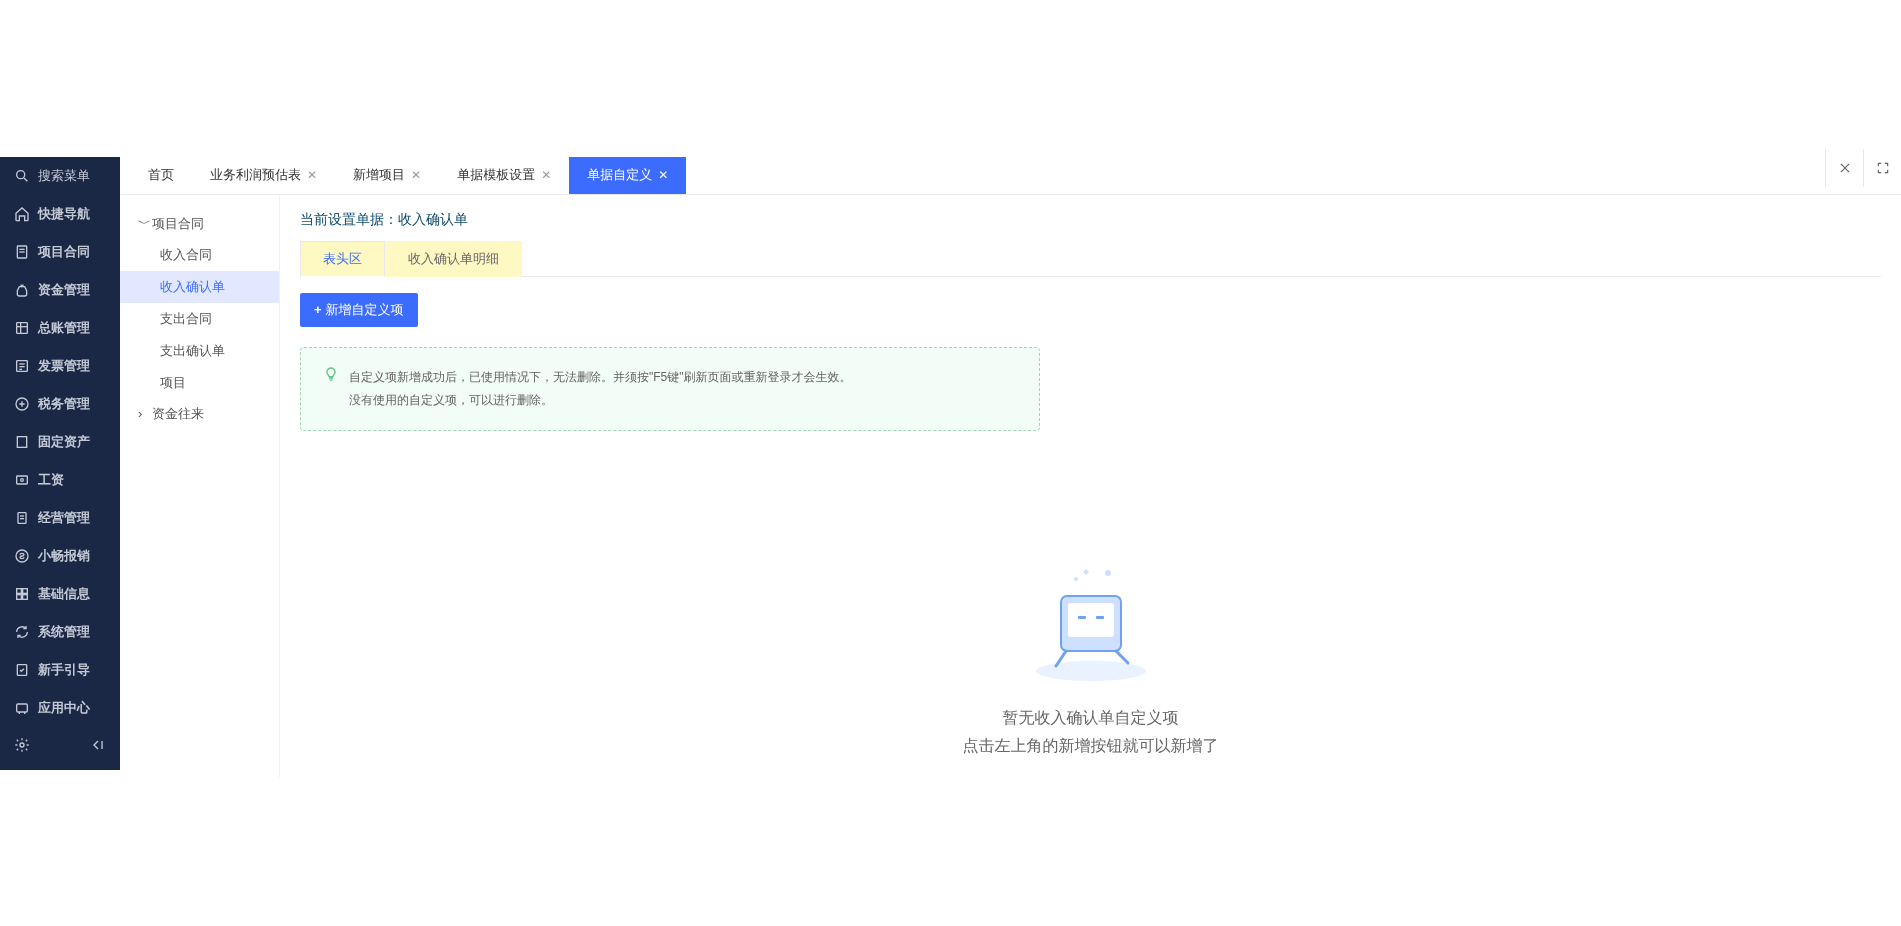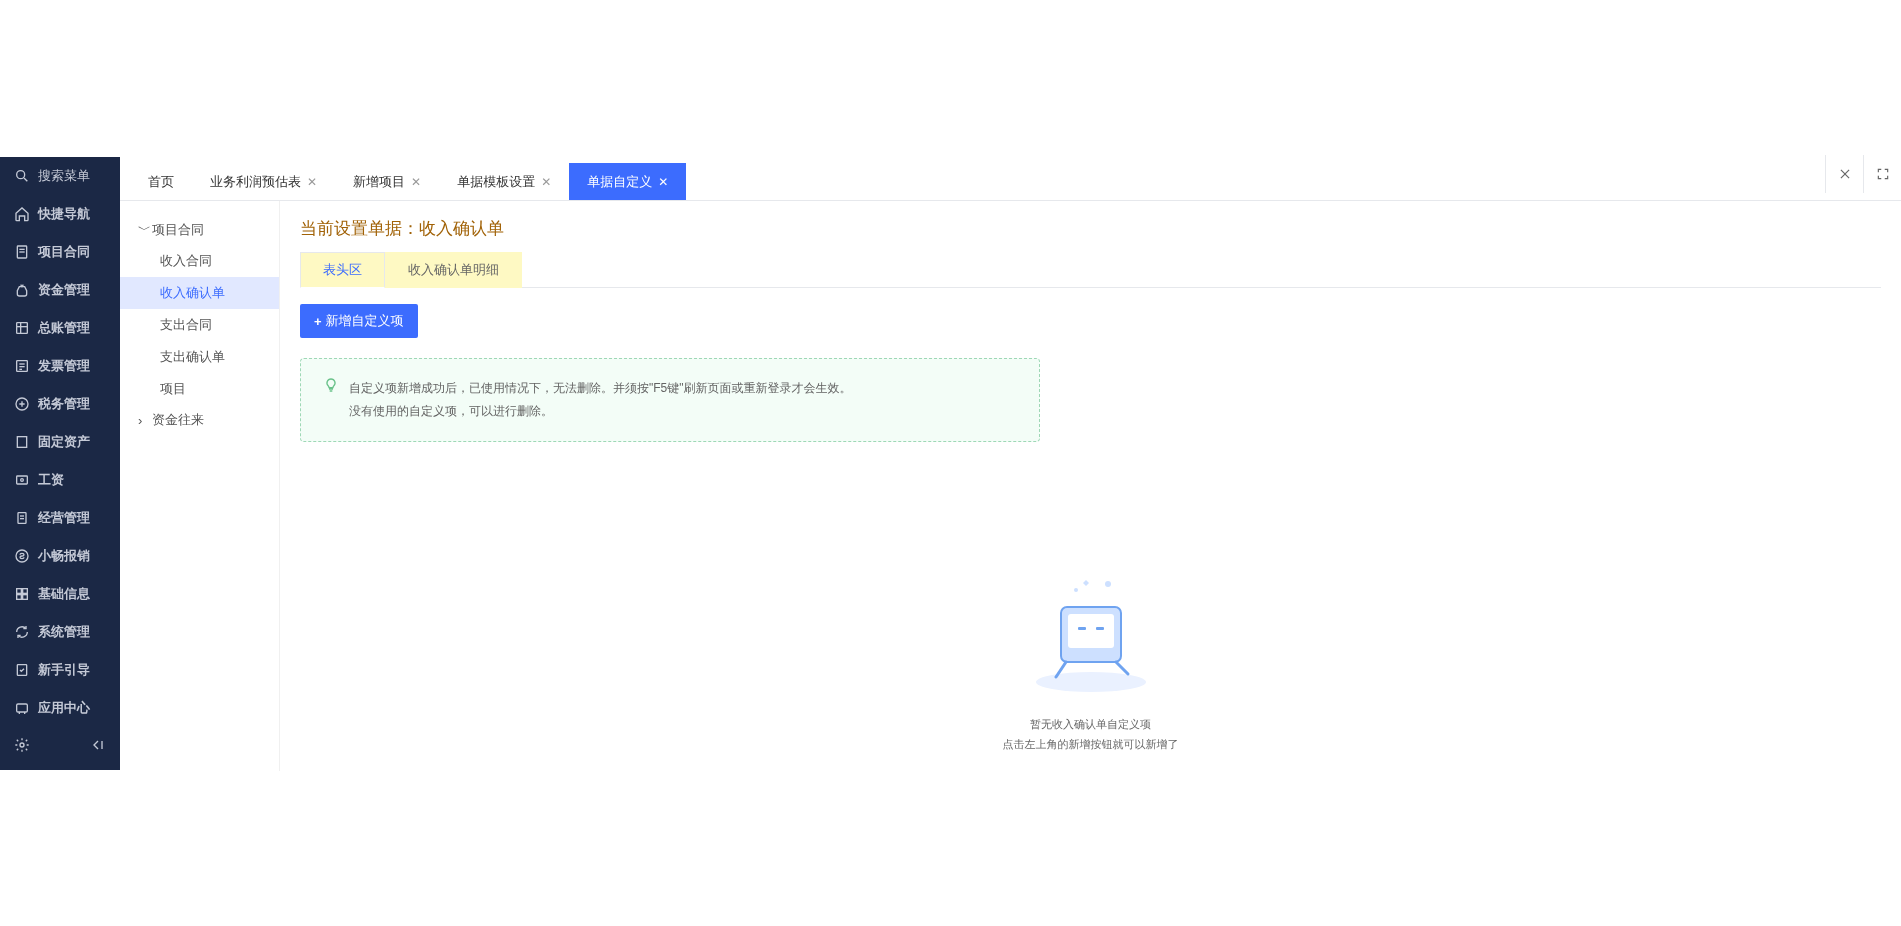--- a/index.html
+++ b/index.html
@@ -31,35 +31,35 @@
 
     
     .tree { width: 160px; padding: 14px 0; font-size: 13px; color: #555; border-right: 1px solid #f0f0f0; }
     .tree-group-header { padding: 6px 18px; display: flex; align-items: center; gap: 4px; cursor: pointer; }
     .chevron { display: inline-block; width: 10px; }
     .tree-child { padding: 7px 18px 7px 40px; cursor: pointer; }
     .tree-child.active { background: #e1e8ff; color: #3c6cfe; }
 
     
     .content { flex: 1; padding: 16px 20px; overflow: auto; }
-    .current-label { font-size: 17px; color: #a16207; margin-bottom: 12px; }
+    .current-label { font-size: 14px; color: #0c4a6e; margin-bottom: 12px; }
     .content-tabs { display: flex; border-bottom: 1px solid #e6e8ec; }
     .content-tab { padding: 8px 22px; font-size: 13px; color: #666; cursor: pointer; border: 1px solid transparent; border-bottom: none; margin-bottom: -1px; background: #fef9c3; }
     .content-tab.active { color: #3c6cfe; border-color: #e6e8ec; border-bottom: 1px solid #fff; }
     .btn-primary { display: inline-flex; align-items: center; gap: 4px; background: #3c6cfe; color: #fff; border: none; padding: 8px 14px; font-size: 13px; border-radius: 2px; cursor: pointer; margin: 16px 0; }
     .btn-primary .plus { font-weight: bold; }
 
     .tip-box { border: 1px dashed #9ed8b6; background: #f3fdf7; border-radius: 4px; padding: 18px 22px; max-width: 740px; display: flex; gap: 10px; margin-top: 4px; }
     .tip-icon { color: #6bc28b; flex-shrink: 0; }
     .tip-icon svg { width: 16px; height: 16px; }
     .tip-text { font-size: 12px; color: #636363; line-height: 1.9; }
 
     .empty { text-align: center; padding-top: 120px; }
     .empty-img { width: 150px; height: 135px; margin: 0 auto 18px; }
-    .empty-text { font-size: 11px; color: #666; line-height: 1.8; }
+    .empty-text { font-size: 16px; color: #666; line-height: 1.8; }
   </style>
 </head>
 <body>
 
 <div class="app">
 
   <aside class="sidebar">
     <div class="sidebar-top">
       <div class="search-menu">
         <span class="sidebar-icon">

